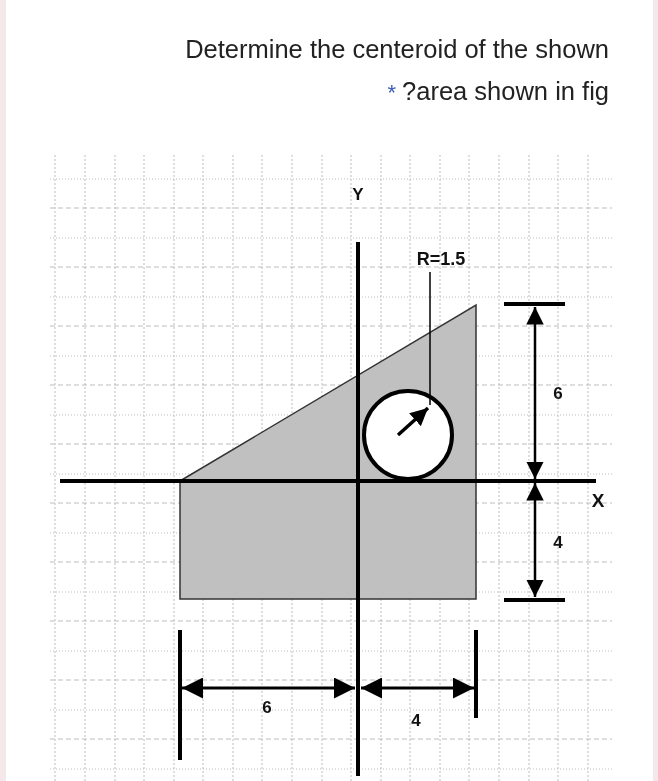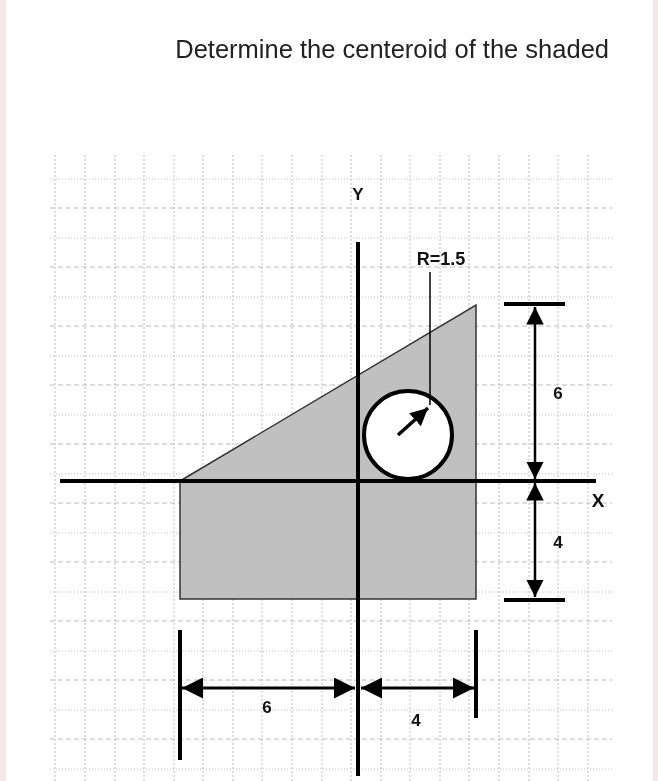--- a/index.html
+++ b/index.html
@@ -20,21 +20,22 @@
   .figure { position: absolute; left: 0; top: 0; }
   .lbl { font-family: "Liberation Sans", sans-serif; font-weight: bold; fill: #111; }
 </style>
 </head>
 <body>
 
 <div class="edge-left"></div>
 <div class="edge-right"></div>
 
 <div class="question">
-  <span class="line">Determine the centeroid of the shaded</span>
+  <span class="line">Determine the centeroid of the shown</span>
+  <span class="line"><span class="asterisk">*</span><span>?area shown in fig</span></span>
 </div>
 
 <svg class="figure" width="658" height="781" viewBox="0 0 658 781">
   <defs>
     <marker id="ah" viewBox="0 0 10 10" refX="10" refY="5" markerWidth="7" markerHeight="7" orient="auto-start-reverse">
       <path d="M0,0 L10,5 L0,10 z" fill="#000"></path>
     </marker>
     <marker id="ahs" viewBox="0 0 10 10" refX="10" refY="5" markerWidth="5" markerHeight="5" orient="auto">
       <path d="M0,0 L10,5 L0,10 z" fill="#000"></path>
     </marker>

